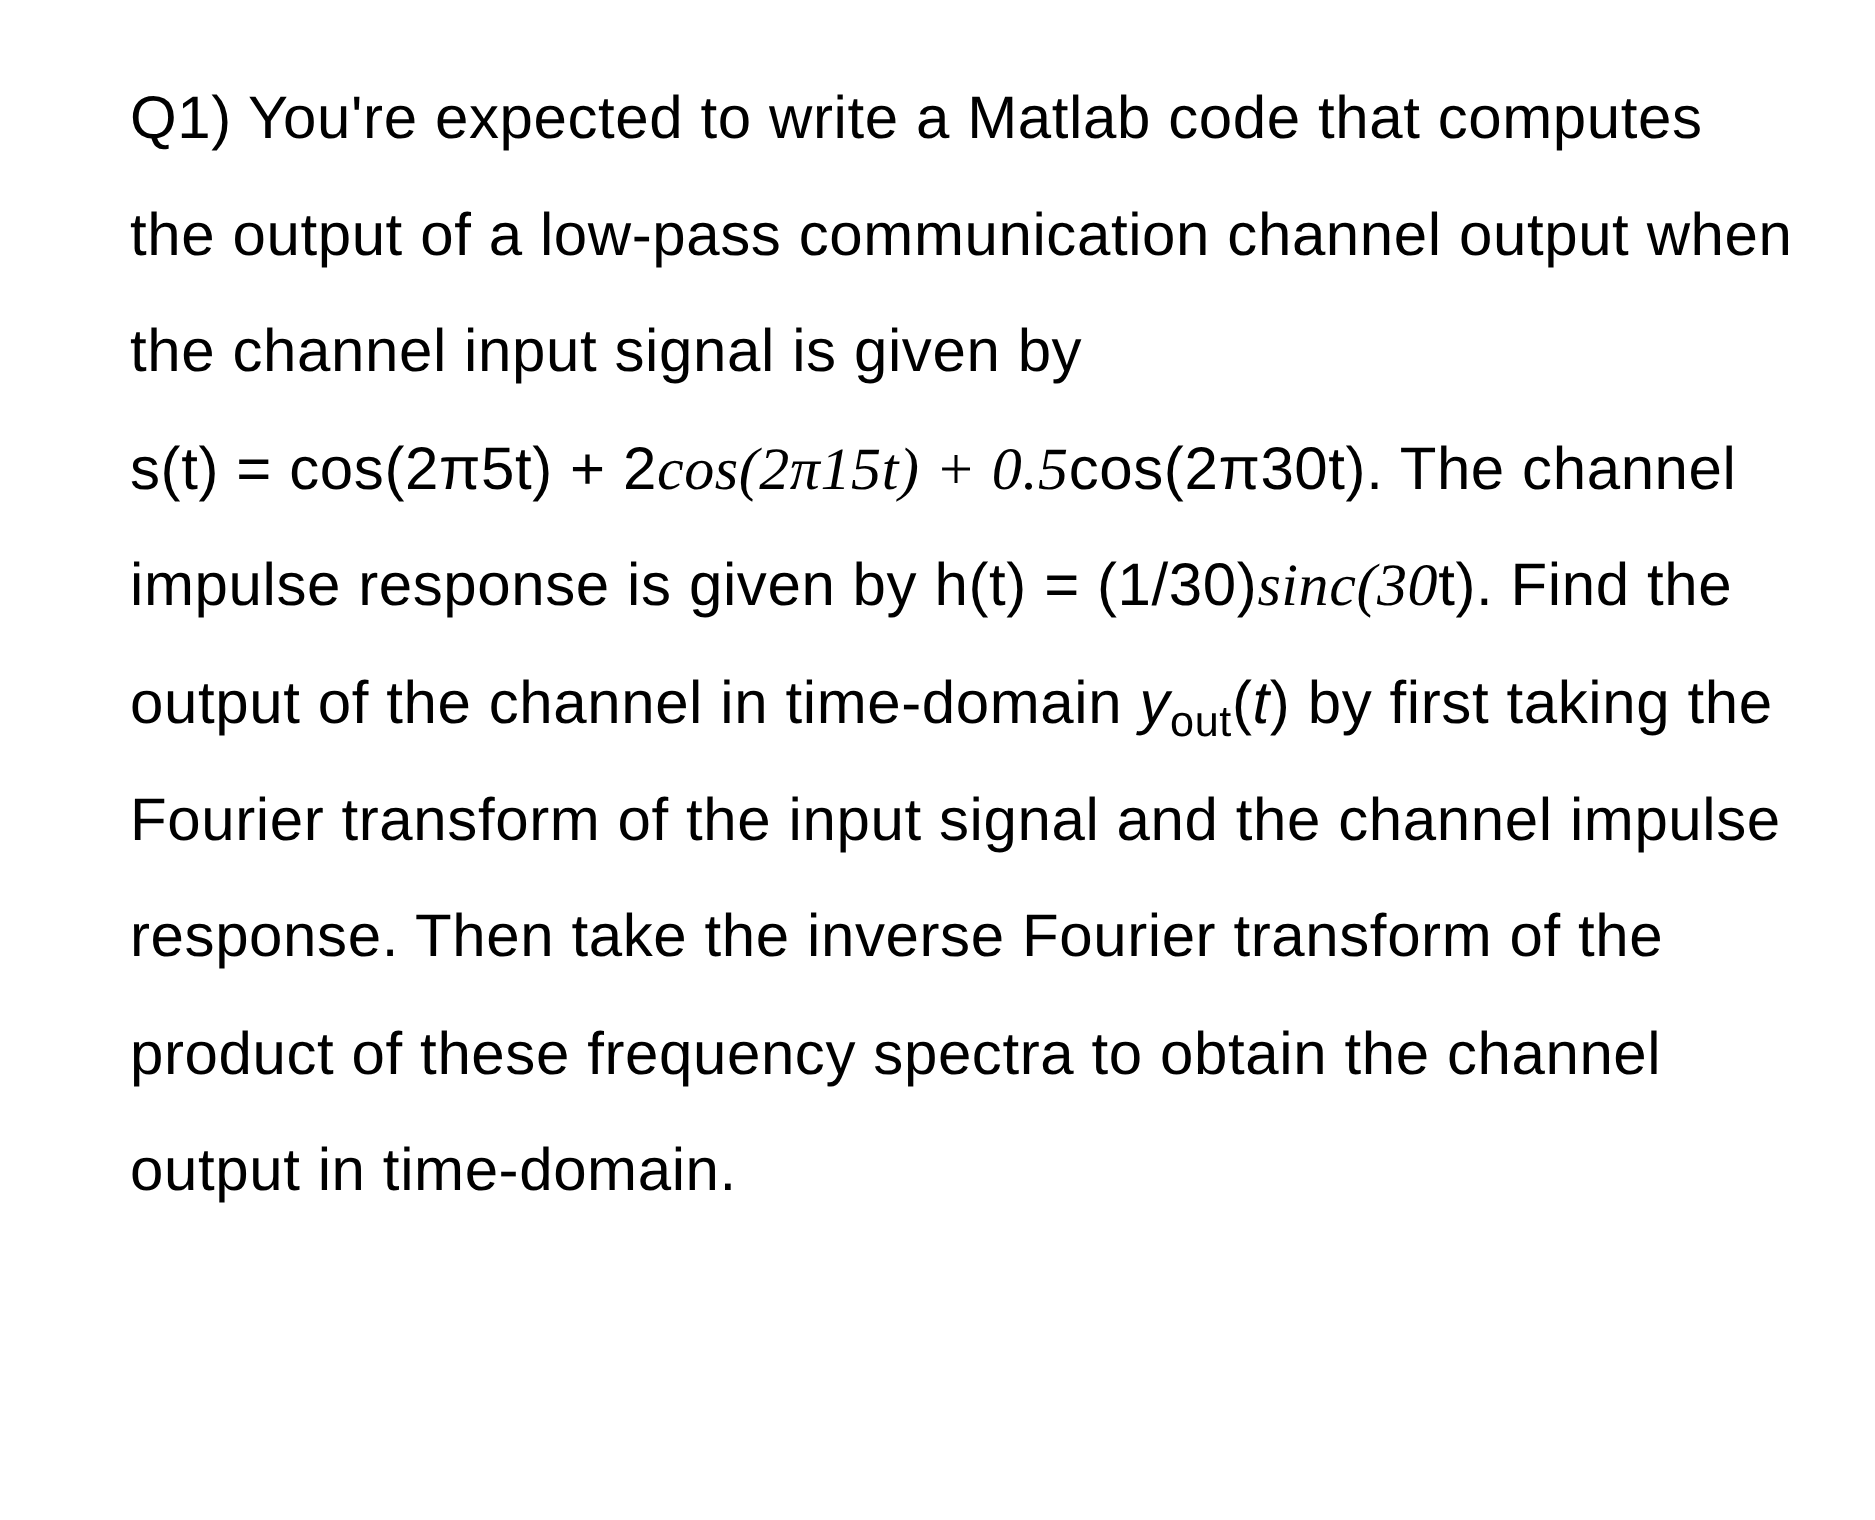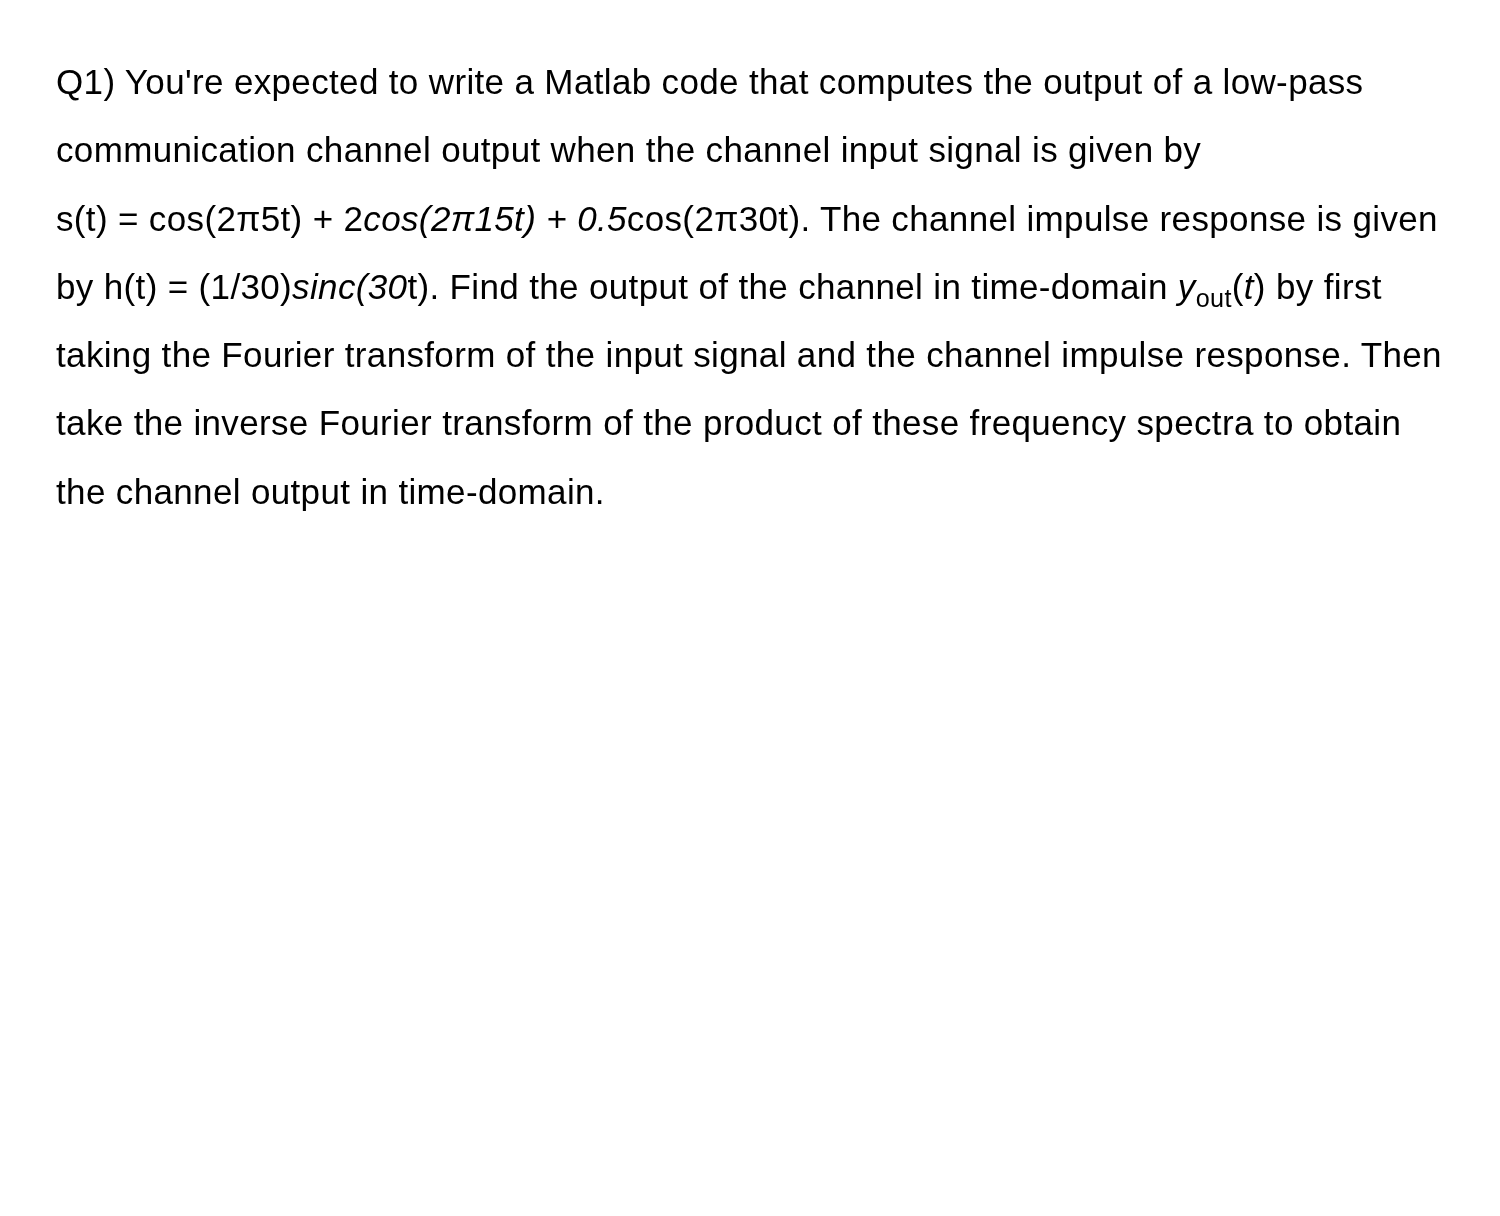--- a/index.html
+++ b/index.html
@@ -3,30 +3,32 @@
 <meta charset="utf-8">
 <style>
   * { margin: 0; padding: 0; box-sizing: border-box; }
   html, body { width: 1500px; height: 1216px; background: #ffffff; }
   body {
     font-family: -apple-system, BlinkMacSystemFont, "Segoe UI", "Helvetica Neue", Arial, sans-serif;
     color: #000000;
     padding: 48px 56px 48px 56px;
   }
   .content {
-    font-size: 35px;
+    font-size: 48px;
     line-height: 1.95;
     font-weight: 400;
     letter-spacing: 0.01em;
+    margin-left: 48px;
   }
   .para {
     text-align: left;
   }
   .emph {
     font-style: italic;
+    font-family: Liberation Serif, serif;
   }
   .math-sub {
     font-size: 0.72em;
     vertical-align: sub;
     line-height: 0;
   }
   .math-var {
     font-style: italic;
   }
 </style>

